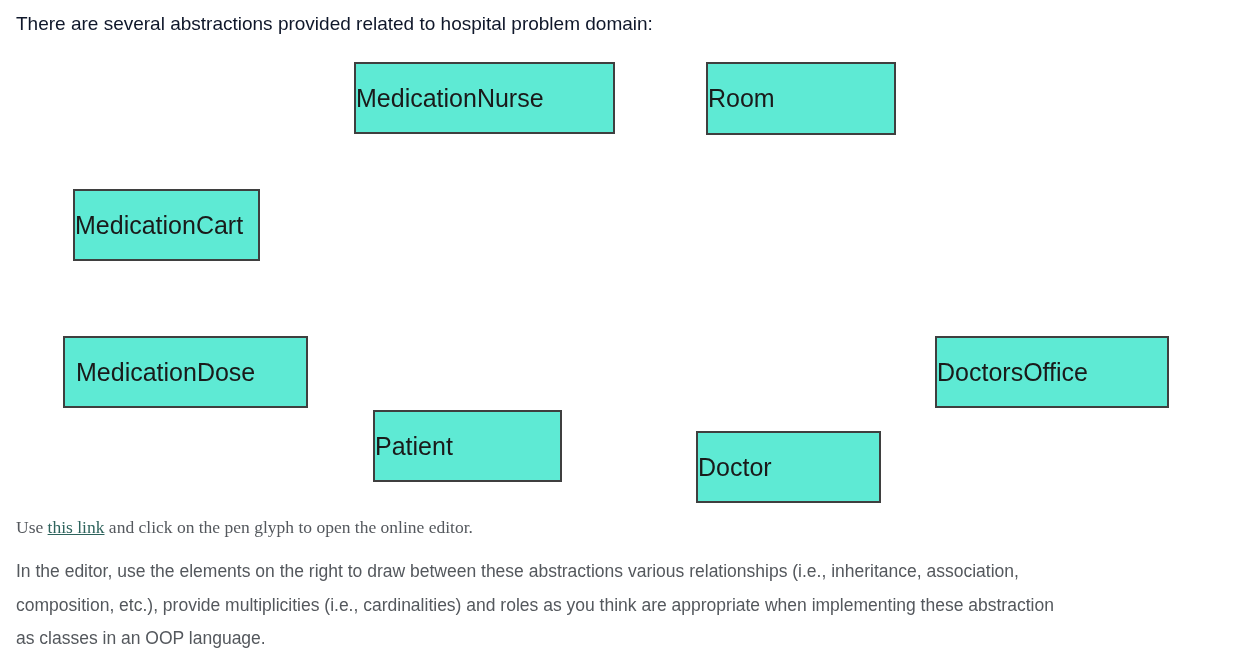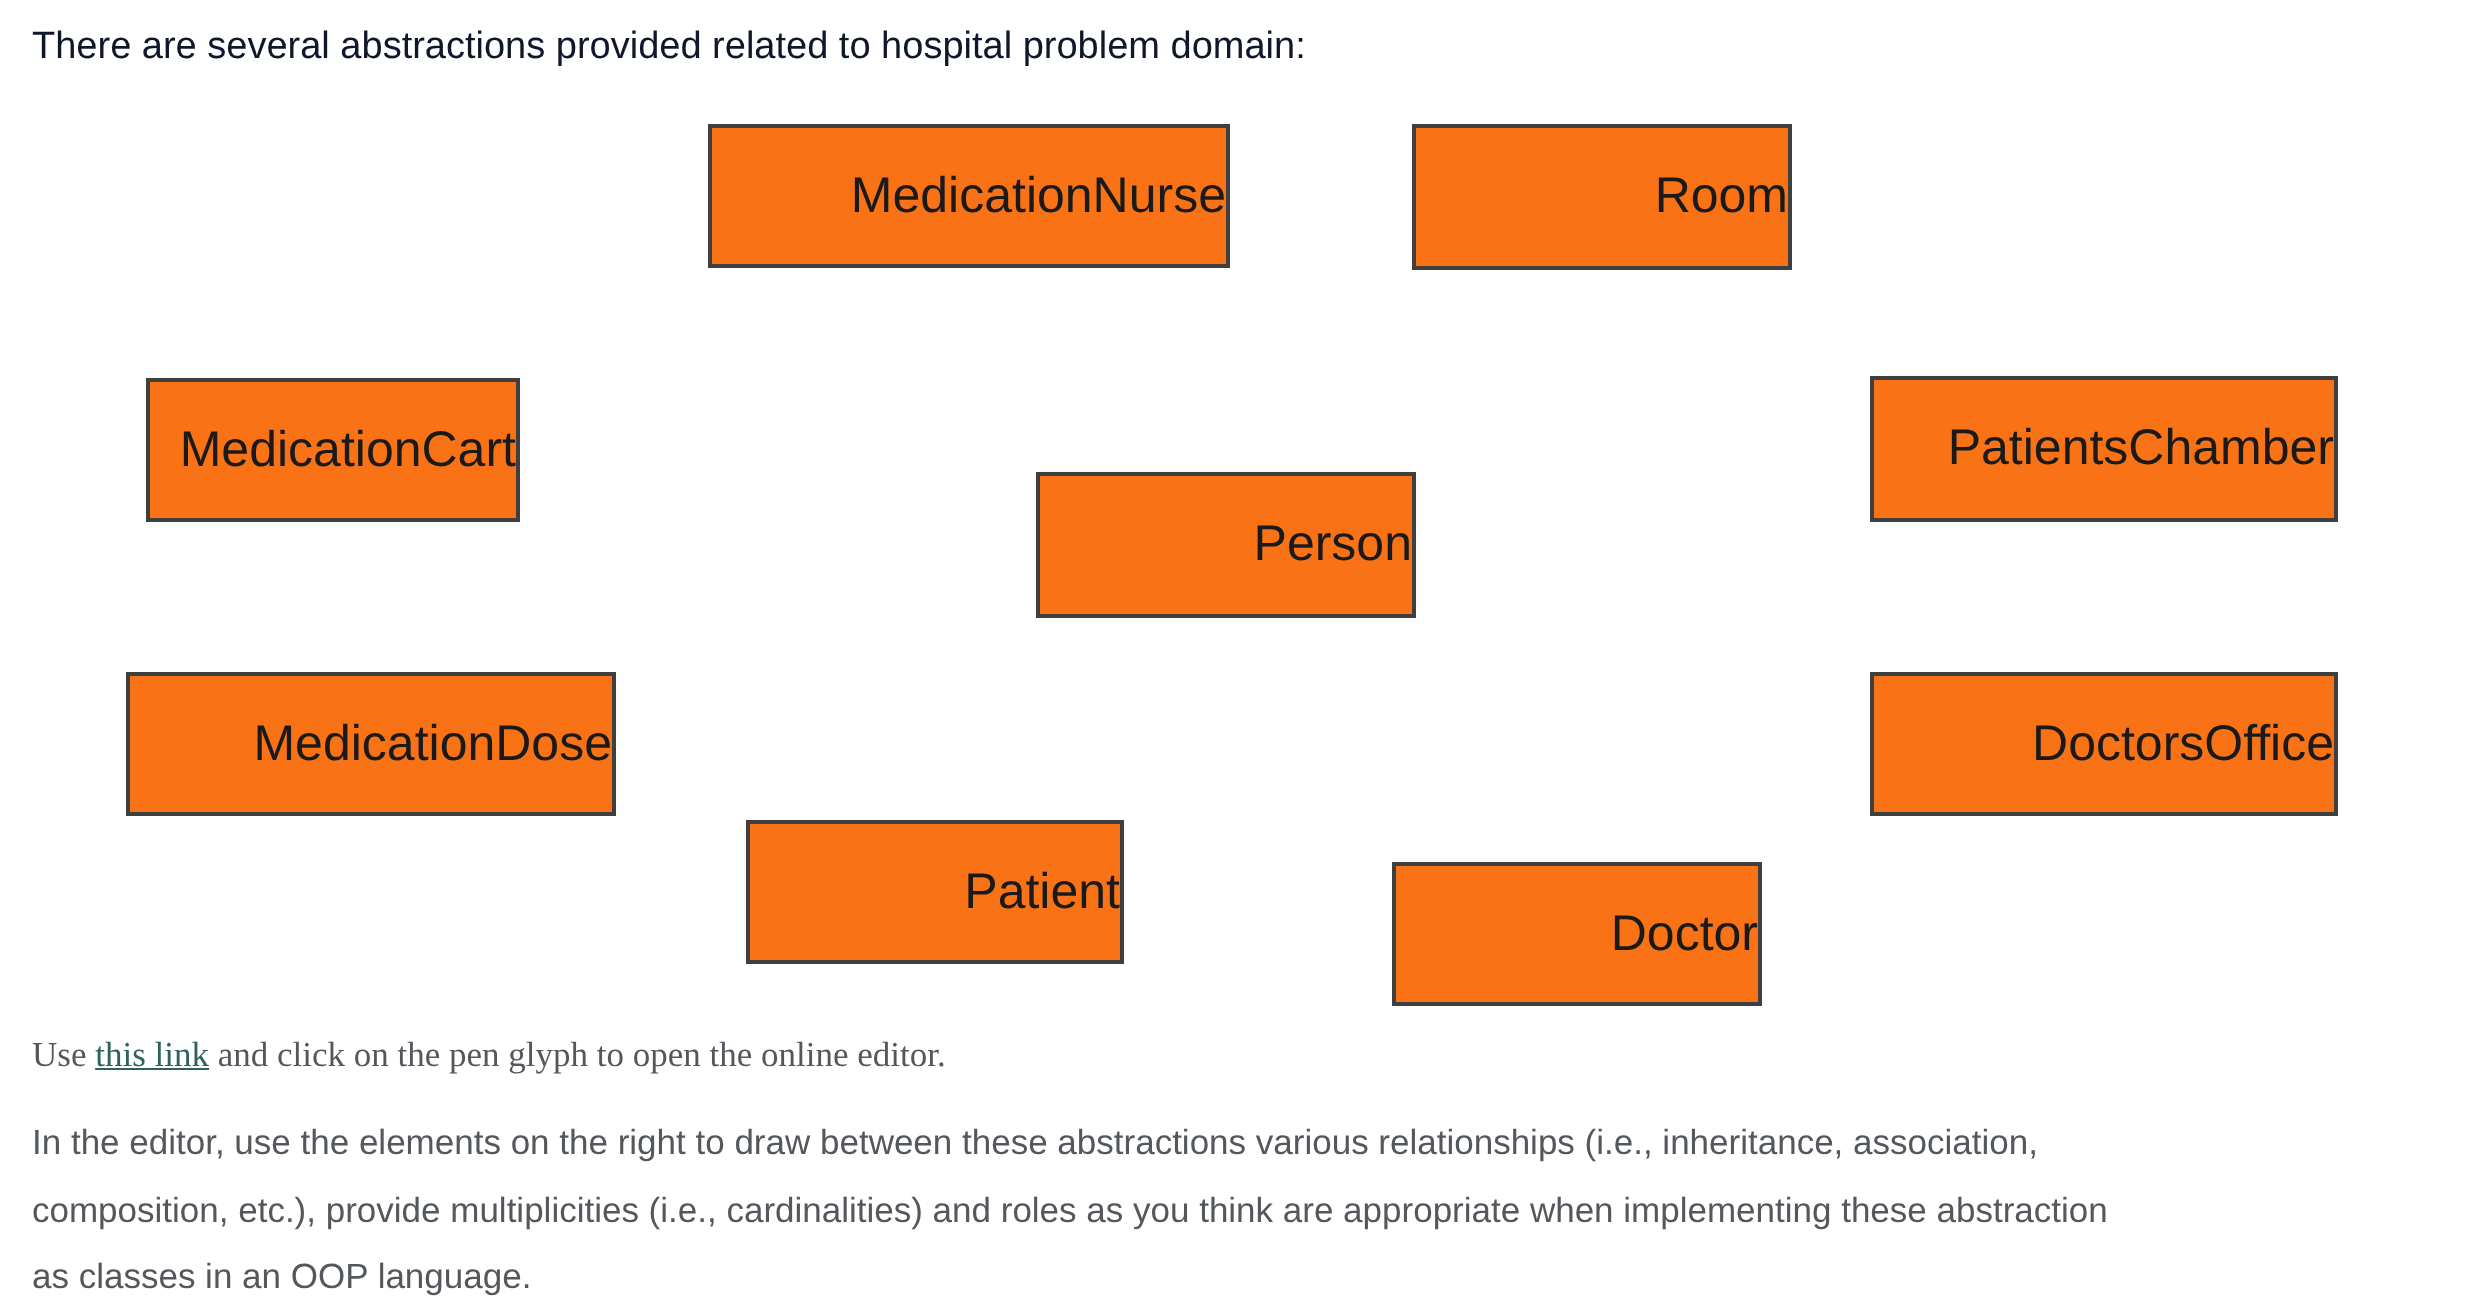--- a/index.html
+++ b/index.html
@@ -23,24 +23,24 @@
   .diagram {
     position: absolute;
     left: 0; top: 0;
     width: 1233px;
     height: 500px;
   }
   .class-box {
     position: absolute;
     box-sizing: border-box;
     border: 2px solid #3f3f3f;
-    background: #f97316;
+    background: #5eead4;
     display: flex;
     align-items: center;
-    justify-content: flex-end;
+    justify-content: flex-start;
     font-size: 25px;
     color: #1a1a1a;
     white-space: nowrap;
   }
   .use-line {
     position: absolute;
     left: 16px;
     top: 514px;
     margin: 0;
     font-size: 17.5px;
@@ -72,26 +72,20 @@
 <div class="diagram">
   <div class="class-box" style="left:354px; top:62px; width:261px; height:72px;">
     <span>MedicationNurse</span>
   </div>
   <div class="class-box" style="left:706px; top:62px; width:190px; height:73px;">
     <span>Room</span>
   </div>
   <div class="class-box" style="left:73px; top:189px; width:187px; height:72px;">
     <span>MedicationCart</span>
   </div>
-  <div class="class-box" style="left:935px; top:188px; width:234px; height:73px;">
-    <span>PatientsChamber</span>
-  </div>
-  <div class="class-box" style="left:518px; top:236px; width:190px; height:73px;">
-    <span>Person</span>
-  </div>
   <div class="class-box" style="left:63px; top:336px; width:245px; height:72px;padding-left:11px;">
     <span>MedicationDose</span>
   </div>
   <div class="class-box" style="left:935px; top:336px; width:234px; height:72px;">
     <span>DoctorsOffice</span>
   </div>
   <div class="class-box" style="left:373px; top:410px; width:189px; height:72px;">
     <span>Patient</span>
   </div>
   <div class="class-box" style="left:696px; top:431px; width:185px; height:72px;">

